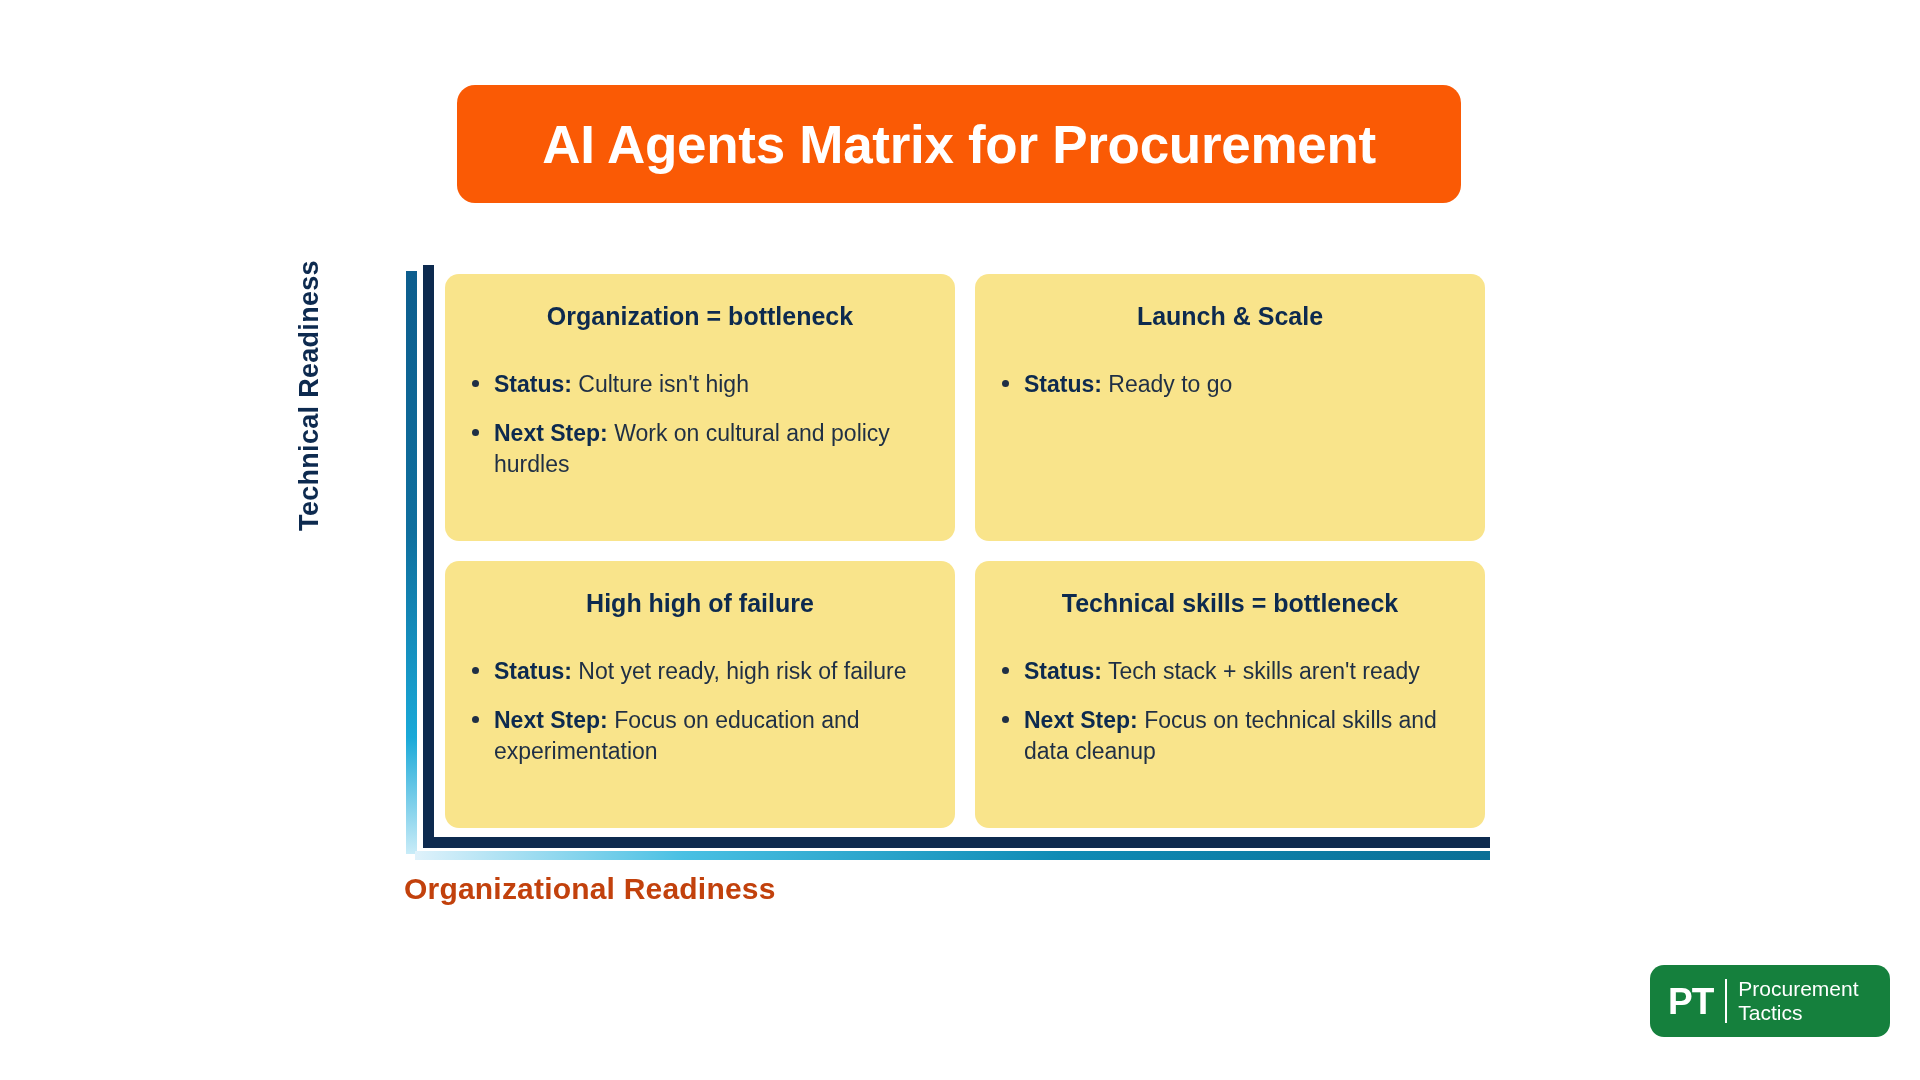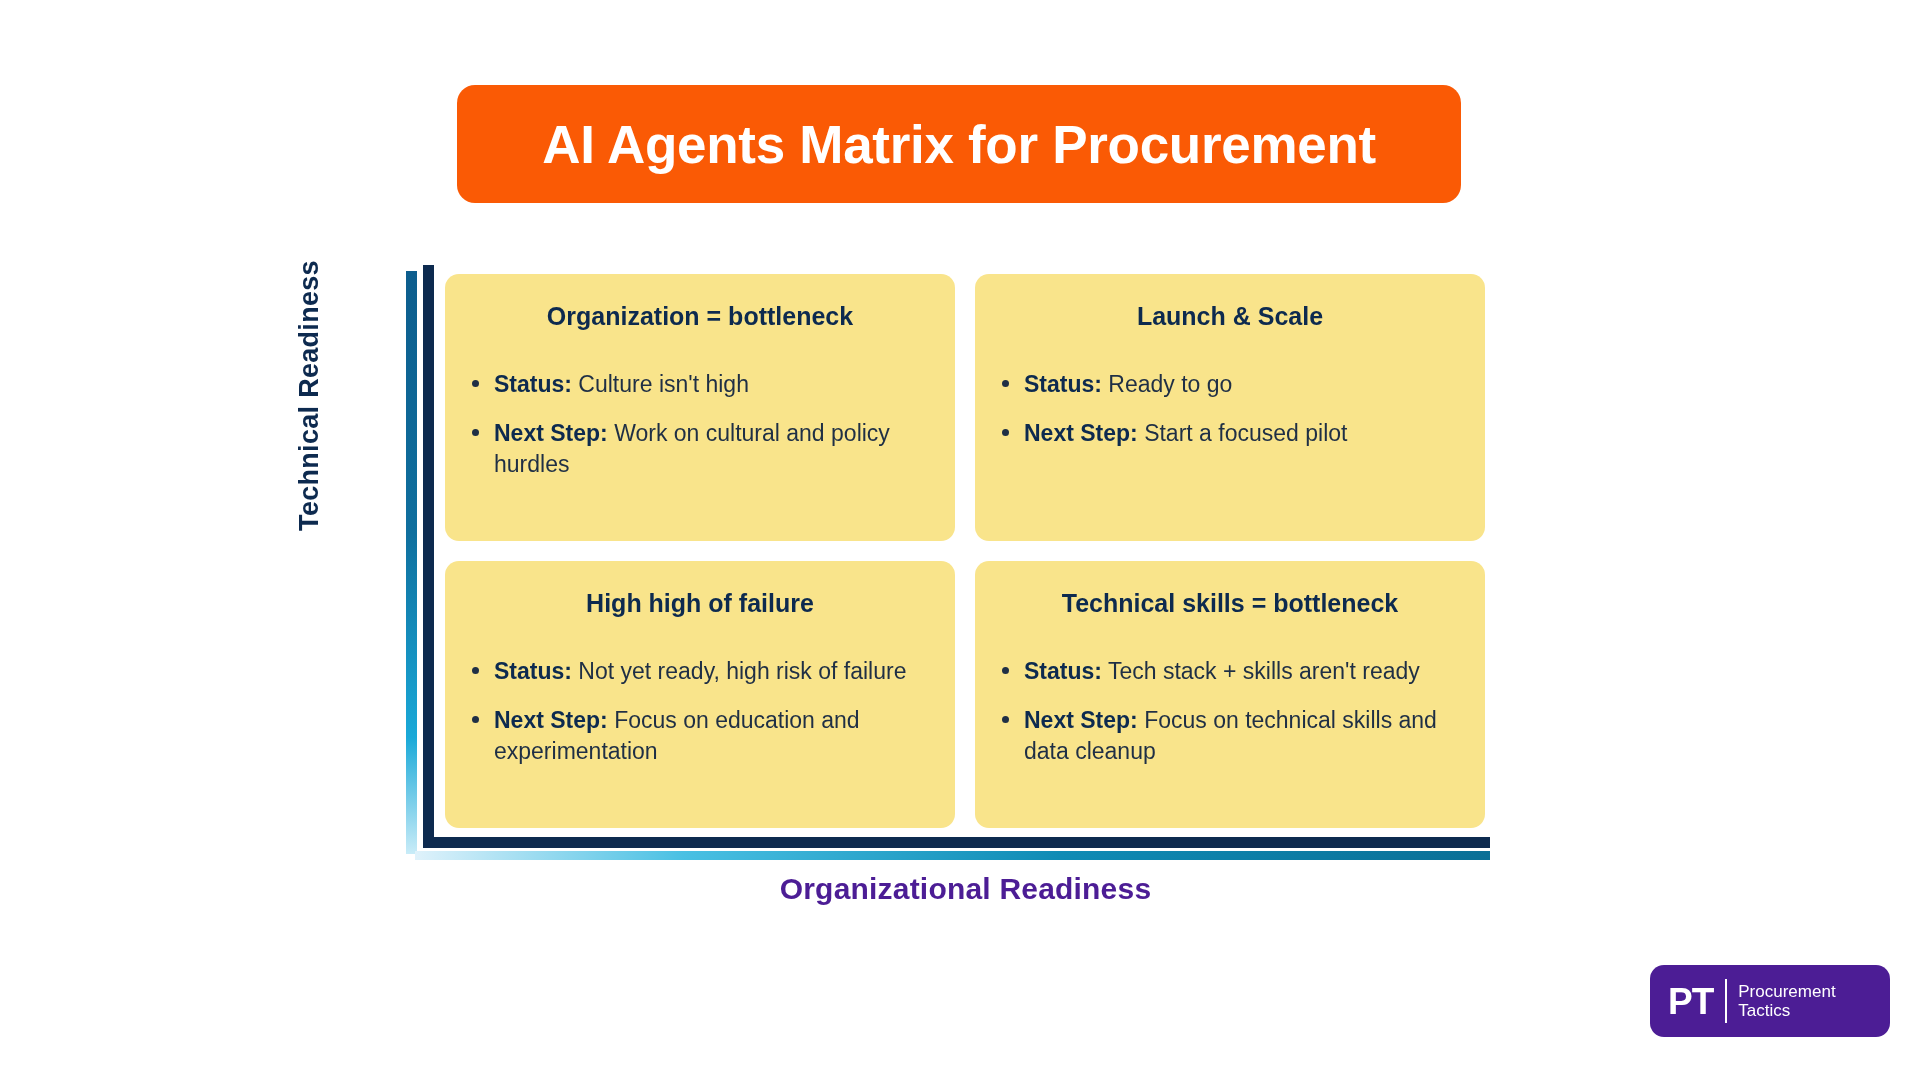--- a/index.html
+++ b/index.html
@@ -150,38 +150,37 @@
     transform: rotate(-90deg);
     transform-origin: center center;
     margin-left: -190px;
     color: #0d2a4f;
     font-size: 27px;
     font-weight: bold;
     letter-spacing: 0.3px;
   }
   .x-axis-title {
     position: absolute;
-    left: 418px;
+    left: 404px;
     top: 872px;
     width: 1095px;
-    text-align: center;
-    color: #4c1d95;
+    color: #c2410c;
     font-size: 30px;
     font-weight: bold;
     letter-spacing: 0.2px;
   }
 
   
   .logo {
     position: absolute;
     left: 1650px;
     top: 965px;
     width: 240px;
     height: 72px;
-    background: #4c1d95;
+    background: #15803d;
     border-radius: 14px;
     display: flex;
     align-items: center;
     padding: 0 18px;
     box-sizing: border-box;
   }
   .logo-mark {
     color: #ffffff;
     font-size: 37px;
     font-weight: bold;
@@ -195,21 +194,21 @@
     margin: 0 11px 0 12px;
     flex: none;
   }
   .logo-words {
     display: flex;
     flex-direction: column;
     justify-content: center;
   }
   .logo-word {
     color: #ffffff;
-    font-size: 17px;
+    font-size: 21px;
     line-height: 1.12;
     white-space: nowrap;
   }
 </style>
 </head>
 <body>
 
 <div class="title-banner">
   <div class="title-text">AI Agents Matrix for Procurement</div>
 </div>
@@ -239,25 +238,20 @@
       </ul>
     </div>
 
     <div class="card">
       <div class="card-title">Launch &amp; Scale</div>
       <ul class="bullets">
         <li class="bullet">
           <span class="bullet-dot"></span>
           <span class="bullet-label">Status:</span>
           <span class="bullet-value">Ready to go</span>
-        </li>
-        <li class="bullet">
-          <span class="bullet-dot"></span>
-          <span class="bullet-label">Next Step:</span>
-          <span class="bullet-value">Start a focused pilot</span>
         </li>
       </ul>
     </div>
 
     <div class="card">
       <div class="card-title">High high of failure</div>
       <ul class="bullets">
         <li class="bullet">
           <span class="bullet-dot"></span>
           <span class="bullet-label">Status:</span>

